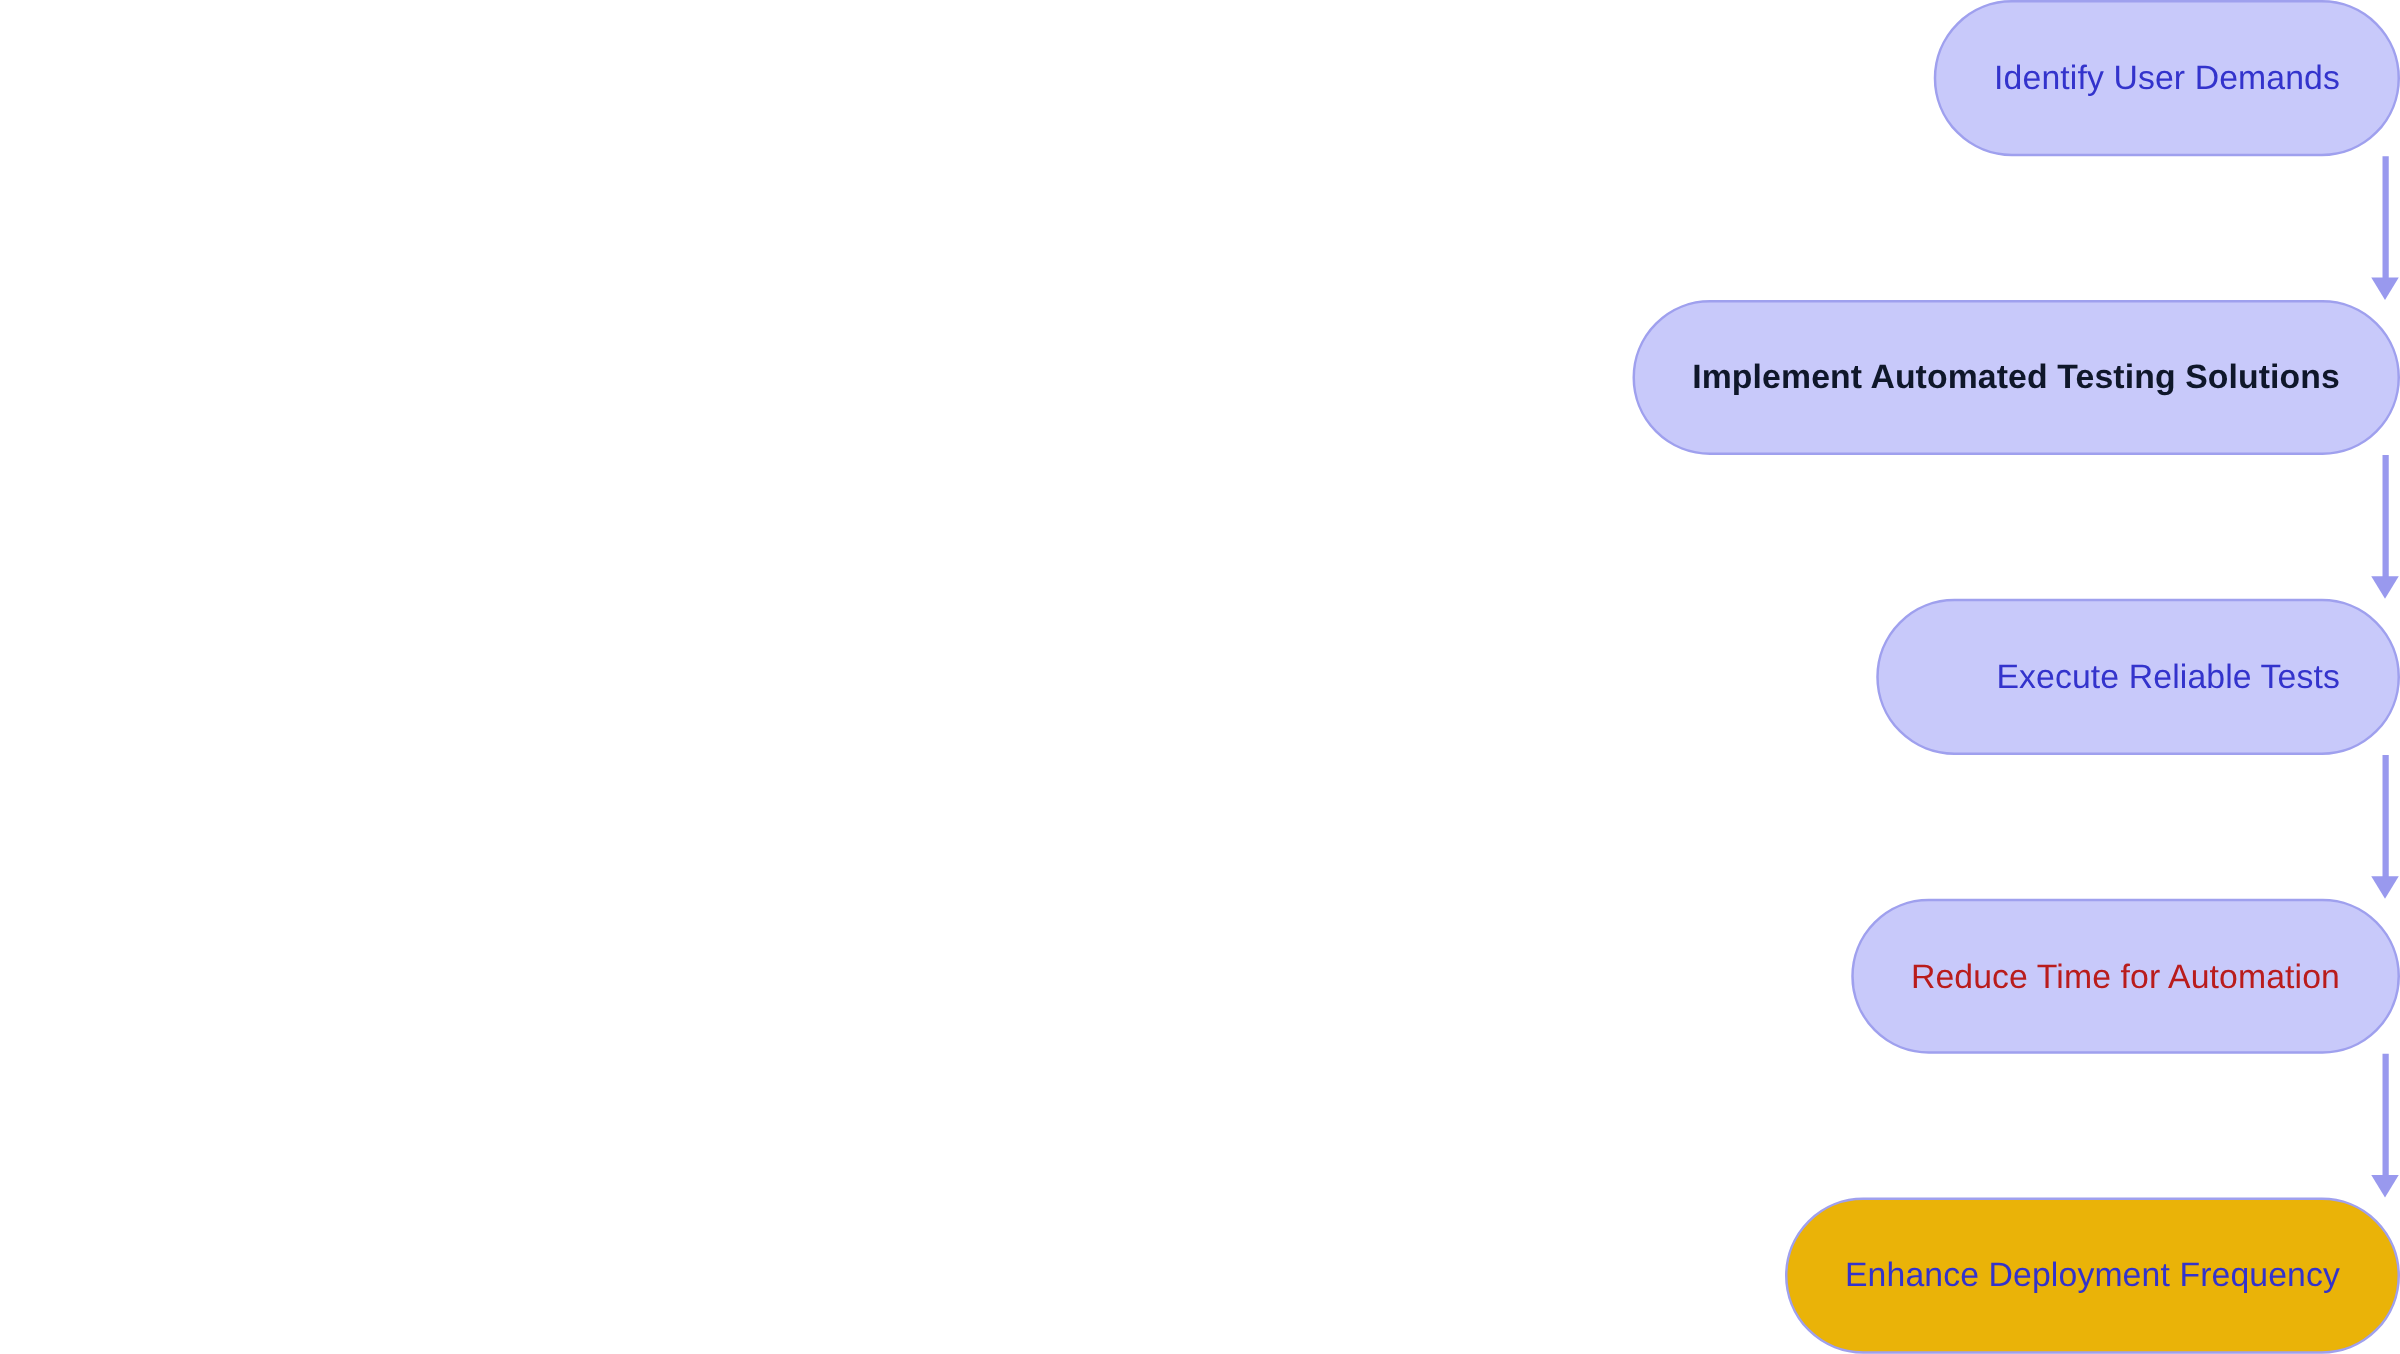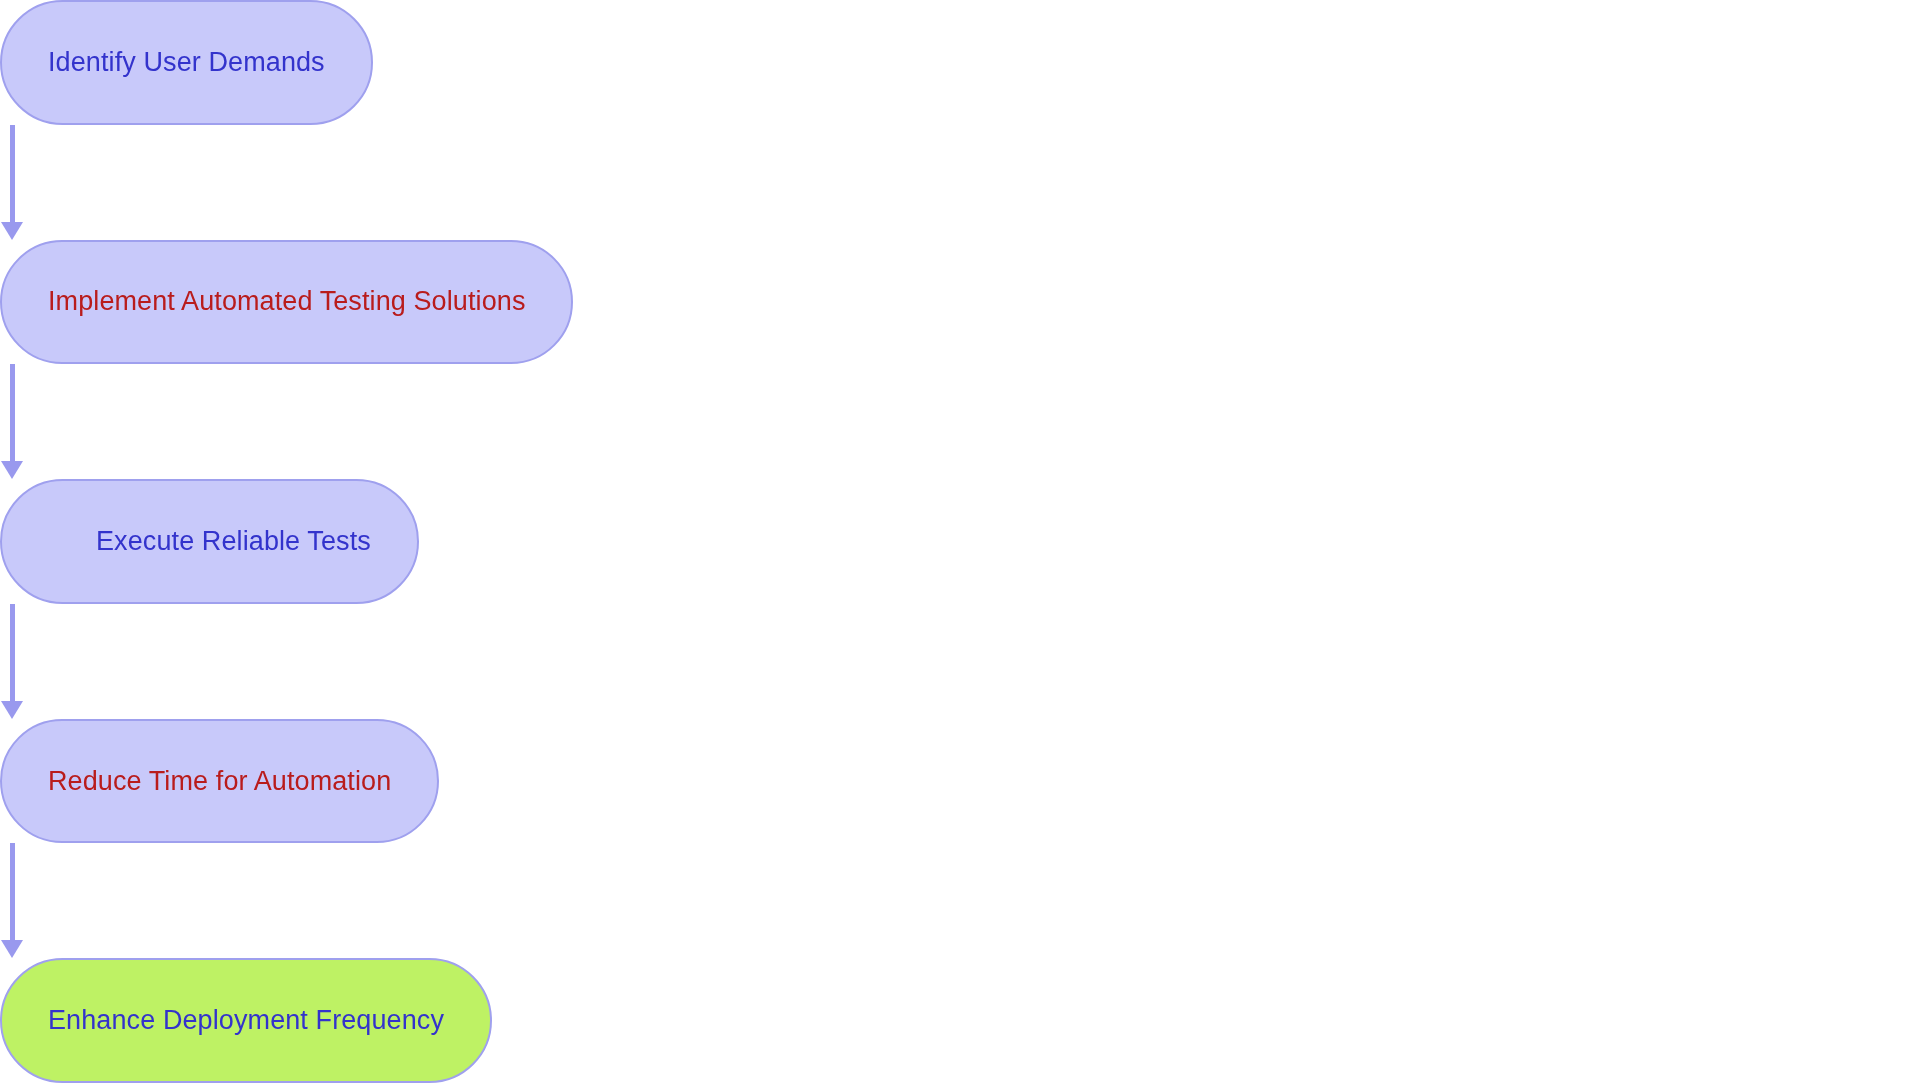--- a/index.html
+++ b/index.html
@@ -20,21 +20,21 @@
     background: #ffffff;
   }
   .flow-column {
     position: absolute;
     left: 0;
     top: 0;
     width: 1920px;
     height: 1083px;
     display: flex;
     flex-direction: column;
-    align-items: flex-start;
+    align-items: flex-end;
     justify-content: flex-start;
   }
   .node {
     box-sizing: border-box;
     background: #c8c9fa;
     border: 2px solid #9fa0ee;
     border-radius: 64px;
     height: 128px;
     display: flex;
     align-items: center;
@@ -87,21 +87,21 @@
     <div class="node node-1" style="background: rgb(200, 201, 250); border-color: rgb(159, 160, 238);">
       <span class="node-label" style="color: rgb(51, 51, 204);">Identify User Demands</span>
     </div>
 
     <div class="connector c1">
       <div class="connector-stem" style="background: rgb(153, 153, 238);"></div>
       <div class="connector-head" style="border-top-color: rgb(153, 153, 238);"></div>
     </div>
 
     <div class="node node-2" style="background: rgb(200, 201, 250); border-color: rgb(159, 160, 238);">
-      <span class="node-label" style="color: #b91c1c;">Implement Automated Testing Solutions</span>
+      <span class="node-label" style="color: #0f172a; font-weight: bold;">Implement Automated Testing Solutions</span>
     </div>
 
     <div class="connector c2">
       <div class="connector-stem" style="background: rgb(153, 153, 238);"></div>
       <div class="connector-head" style="border-top-color: rgb(153, 153, 238);"></div>
     </div>
 
     <div class="node node-3" style="background: rgb(200, 201, 250); border-color: rgb(159, 160, 238);">
       <span class="node-label" style="color: rgb(51, 51, 204); margin-left: 48px;">Execute Reliable Tests</span>
     </div>
@@ -113,18 +113,18 @@
 
     <div class="node node-4" style="background: rgb(200, 201, 250); border-color: rgb(159, 160, 238);">
       <span class="node-label" style="color: #b91c1c;">Reduce Time for Automation</span>
     </div>
 
     <div class="connector c4">
       <div class="connector-stem" style="background: rgb(153, 153, 238);"></div>
       <div class="connector-head" style="border-top-color: rgb(153, 153, 238);"></div>
     </div>
 
-    <div class="node node-5" style="background: #bef264; border-color: rgb(159, 160, 238);">
+    <div class="node node-5" style="background: #eab308; border-color: rgb(159, 160, 238);">
       <span class="node-label" style="color: rgb(51, 51, 204);">Enhance Deployment Frequency</span>
     </div>
 
   </div>
 </div>
 
 </body></html>

